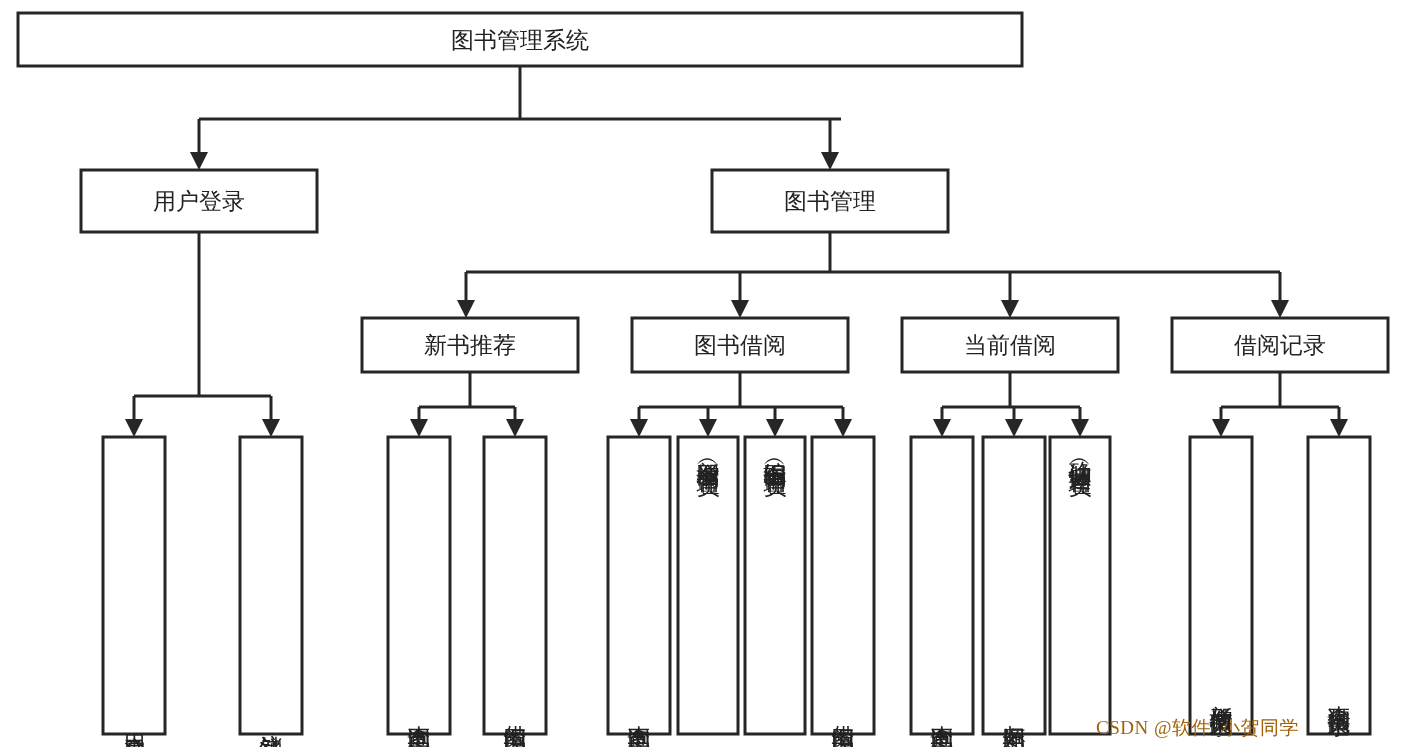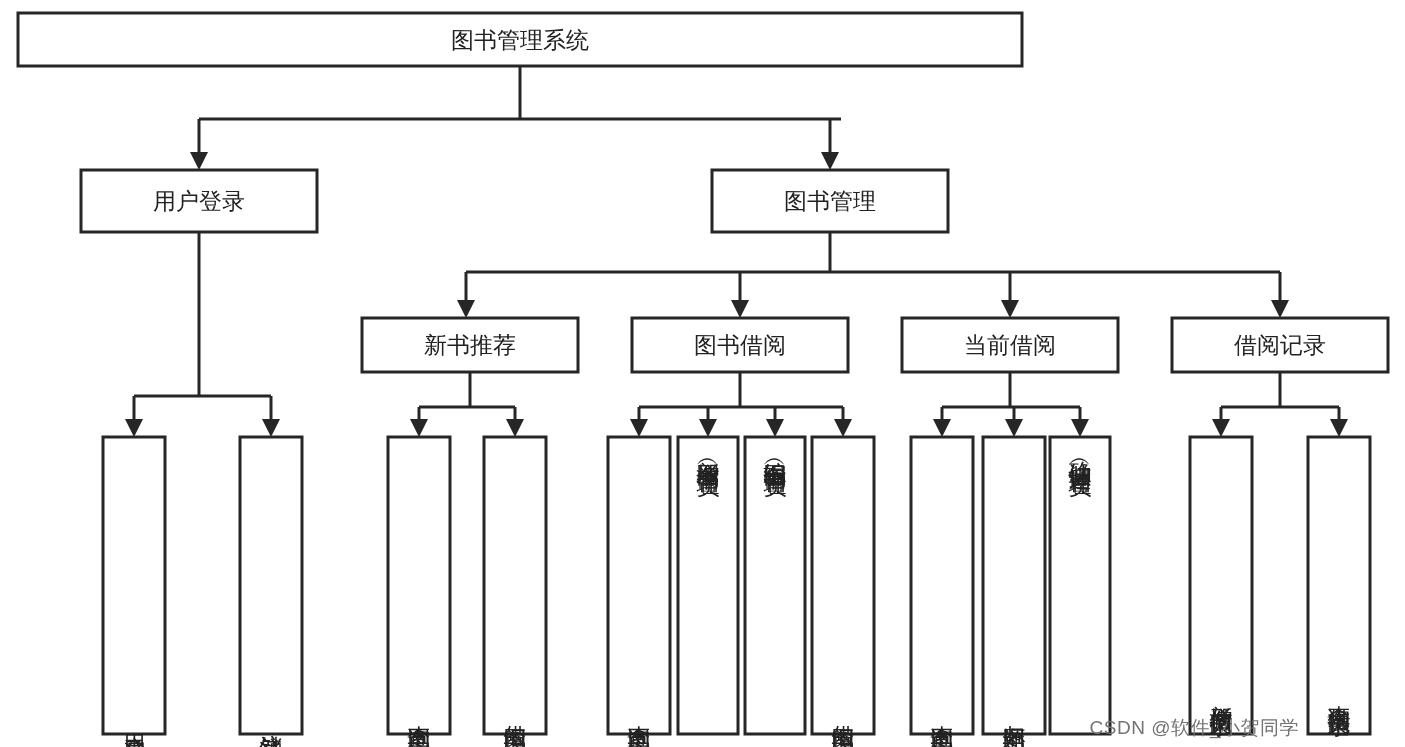--- a/index.html
+++ b/index.html
@@ -71,23 +71,23 @@
     color: #222222;
     letter-spacing: 2px;
     white-space: nowrap;
     text-align: start;
     transform: rotate(0deg);
   }
   #watermark {
     position: absolute;
     right: 8px;
     bottom: 6px;
-    font-family: Liberation Sans, sans-serif;
+    font-family: Liberation Serif, serif;
     font-size: 19px;
-    color: #737373;
+    color: #a16207;
     letter-spacing: 0.5px;
     white-space: nowrap;
     pointer-events: none;
   }
 </style>
 </head>
 <body>
 
 <div id="diagram-root">
 

